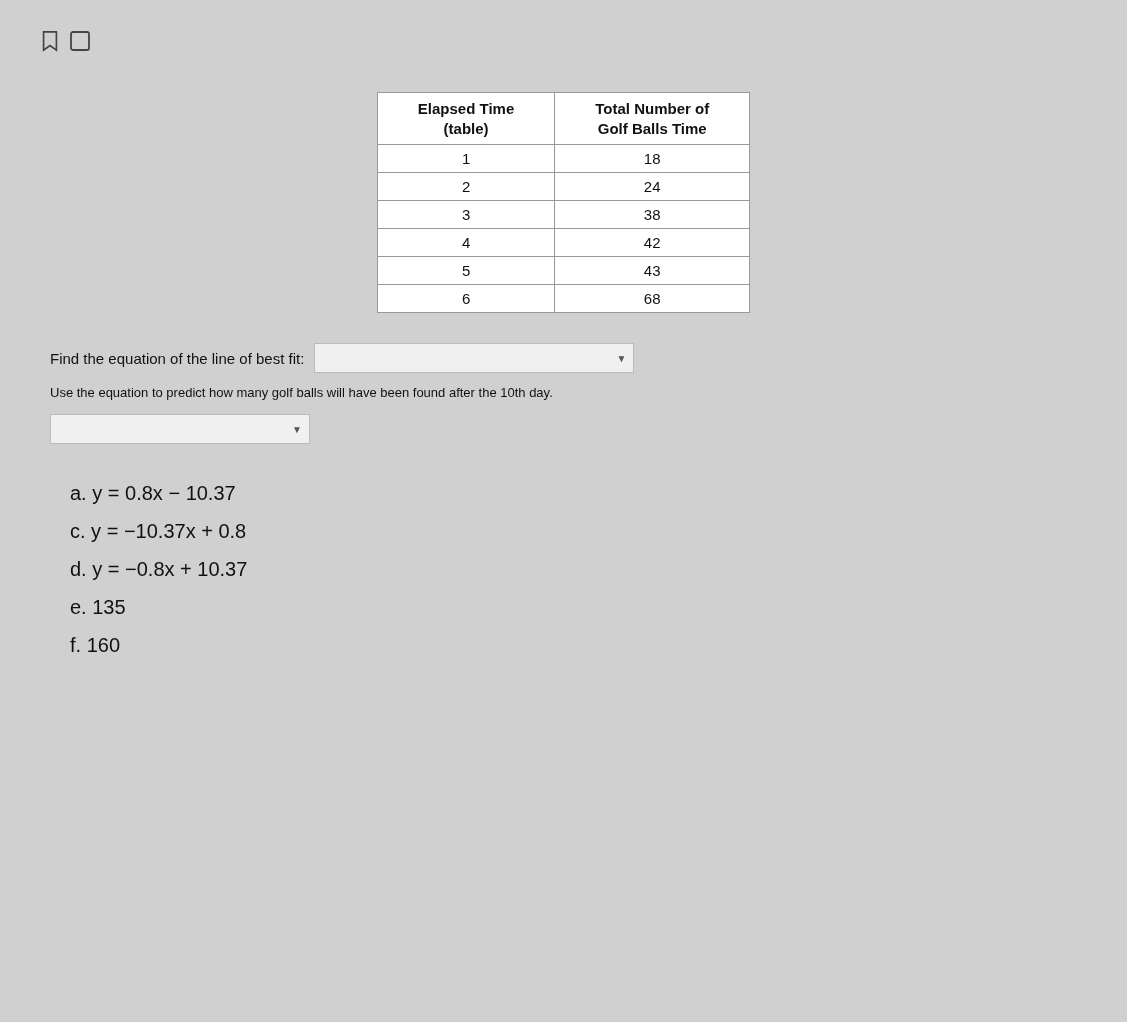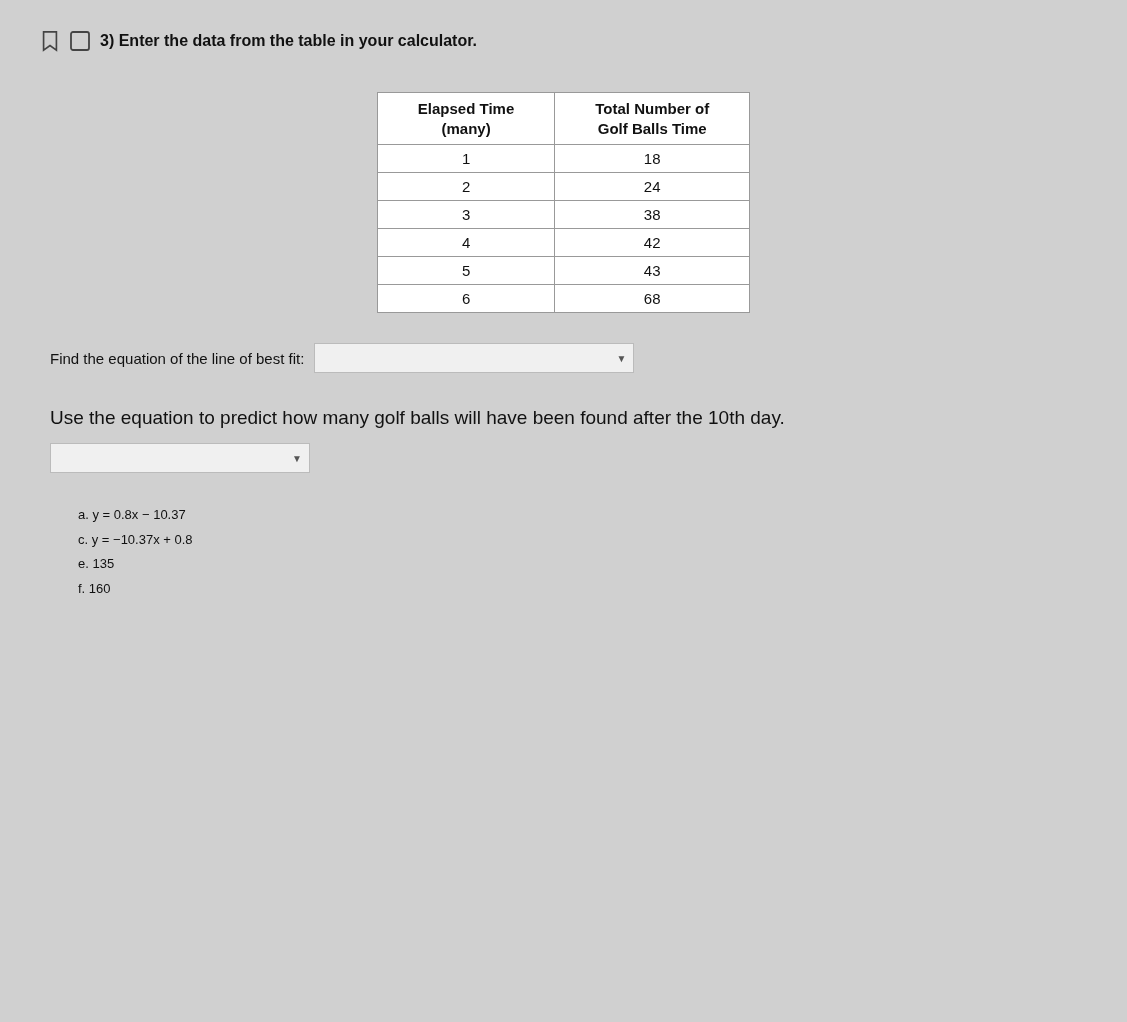--- a/index.html
+++ b/index.html
@@ -51,21 +51,21 @@
       padding: 5px 40px;
       border: 1px solid #999;
       background: #fff;
       font-size: 15px;
     }
 
     .best-fit-row {
       display: flex;
       align-items: center;
       gap: 10px;
-      margin-bottom: 34px;
+      margin-bottom: 12px;
       margin-left: 10px;
     }
 
     .best-fit-label {
       font-size: 15px;
       white-space: nowrap;
     }
 
     .dropdown-select {
       width: 320px;
@@ -90,37 +90,37 @@
       font-size: 10px;
       position: absolute;
       right: 8px;
       top: 50%;
       transform: translateY(-50%);
       pointer-events: none;
       color: #555;
     }
 
     .predict-text {
-      font-size: 19px;
+      font-size: 13px;
       margin-bottom: 14px;
       margin-left: 10px;
     }
 
     .predict-dropdown-row {
       display: flex;
       align-items: center;
       gap: 6px;
       margin-bottom: 30px;
       margin-left: 10px;
     }
 
     .answers-list {
-      margin-left: 38px;
+      margin-left: 30px;
       line-height: 1.9;
-      font-size: 13px;
+      font-size: 20px;
     }
 
     .answers-list .answer-item {
       display: block;
     }
 
     svg.bookmark-icon {
       width: 20px;
       height: 22px;
     }
@@ -133,33 +133,29 @@
 </head>
 <body>
 
 <div class="header-row">
   <svg class="bookmark-icon" viewBox="0 0 20 24" fill="none" stroke="#444" stroke-width="1.8">
     <path d="M3 2 h14 v20 l-7-5 -7 5 Z"></path>
   </svg>
   <svg class="checkbox-icon" viewBox="0 0 20 20" fill="none" stroke="#444" stroke-width="1.8">
     <rect x="1" y="1" width="18" height="18" rx="2"></rect>
   </svg>
-  <span class="question-title">
-    <span>3)</span>
-    <span>Enter the data from the table in your calculator.</span>
-  </span>
 </div>
 
 <div class="table-container">
   <table>
     <thead>
       <tr>
         <th>
           <span>Elapsed Time</span><br>
-          <span>(many)</span>
+          <span>(table)</span>
         </th>
         <th>
           <span>Total Number of</span><br>
           <span>Golf Balls Time</span>
         </th>
       </tr>
     </thead>
     <tbody id="table-body">
     <tr>
           <td>1</td>
@@ -204,15 +200,16 @@
   <div class="select-wrapper">
     <select class="dropdown-select" style="width:260px;">
       <option value=""></option>
     </select>
   </div>
 </div>
 
 <div class="answers-list" id="answers-container">
 <span class="answer-item">a. y = 0.8x − 10.37</span>
     <span class="answer-item">c. y = −10.37x + 0.8</span>
+    <span class="answer-item">d. y = −0.8x + 10.37</span>
     <span class="answer-item">e. 135</span>
     <span class="answer-item">f. 160</span>
   </div>
 
 </body></html>

